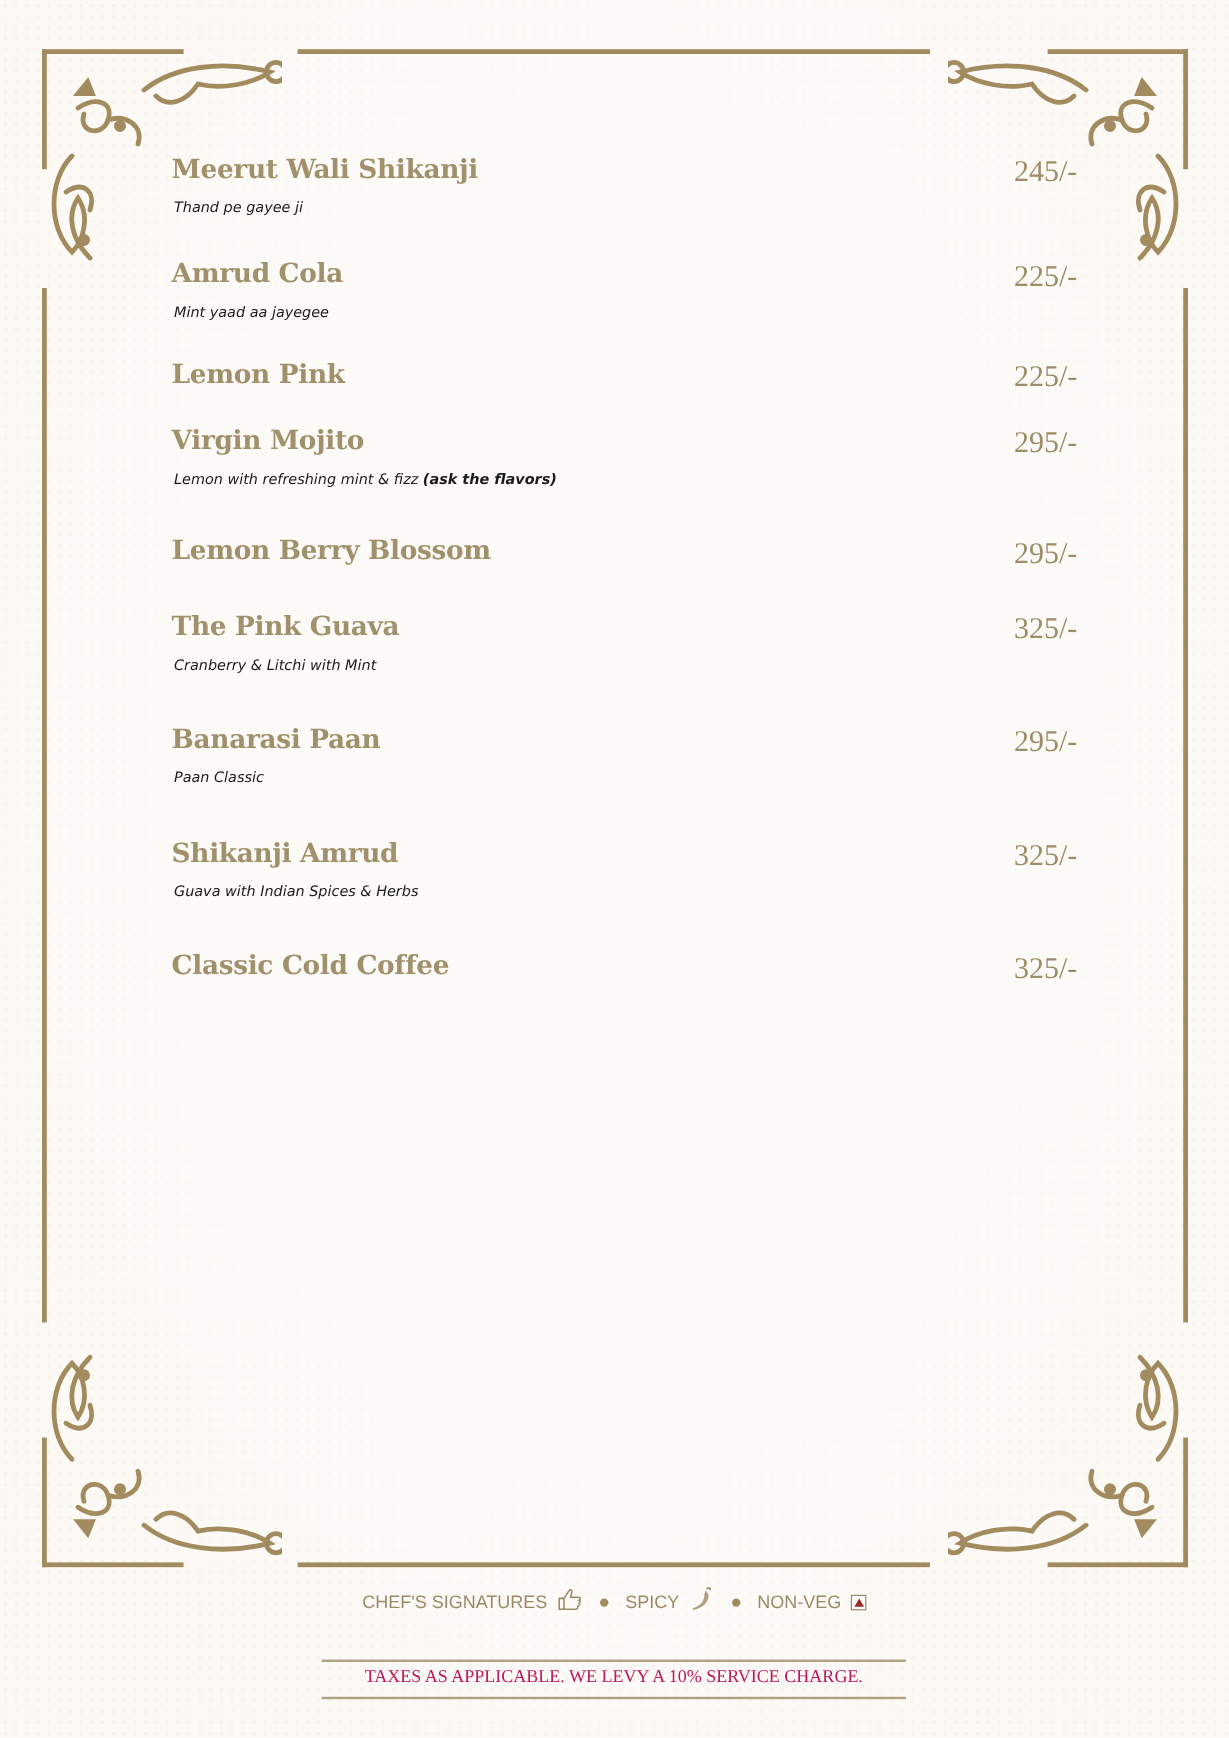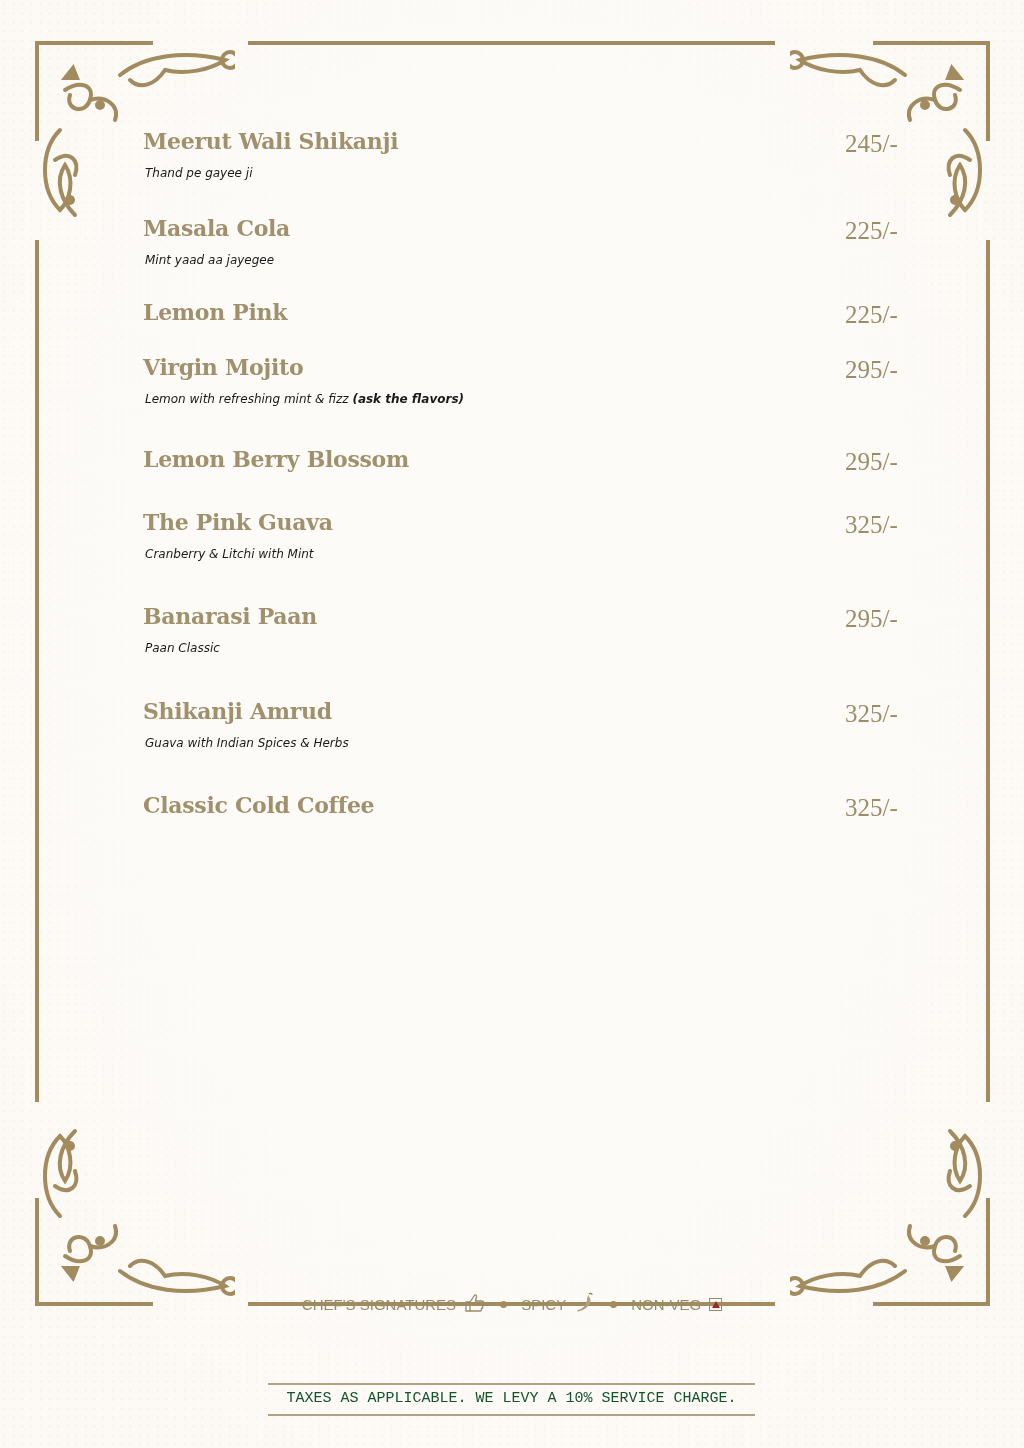--- a/index.html
+++ b/index.html
@@ -26,35 +26,35 @@
   .item-price {
     font-family: "Liberation Serif", serif;
     font-size: 25px; color: #9c8c68; position: absolute; left: 686px; top: 2px; margin-left: 16px;
   }
   .item-desc {
     font-family: "DejaVu Sans", sans-serif; font-style: italic;
     font-size: 12px; color: #1a1a1a; position: absolute; left: 2px; top: 38px; white-space: nowrap;
   }
   .item-desc b { font-weight: 600; }
   .legend {
-    position: absolute; top: 1292px; left: 0; width: 1024px; text-align: center;
+    position: absolute; top: 1322px; left: 0; width: 1024px; text-align: center;
     font-family: "Liberation Sans", sans-serif; font-size: 15px; color: #9a8a68;
     display: flex; justify-content: center; align-items: center; gap: 8px;
   }
   .dot { width: 7px; height: 7px; border-radius: 50%; background: #a28b5f; display: inline-block; margin: 0 6px; }
   .legend-icon { display: inline-block; vertical-align: middle; }
   .nonveg-box {
     width: 13px; height: 13px; border: 1.5px solid #9a8a68; display: inline-flex;
     align-items: center; justify-content: center; box-sizing: border-box;
   }
   .nonveg-tri { width: 0; height: 0; border-left: 4px solid transparent; border-right: 4px solid transparent; border-bottom: 7px solid #9b2a2a; }
   .rule { position: absolute; left: 268px; width: 487px; height: 1.5px; background: #b0a285; }
   .taxes {
     position: absolute; top: 1390px; left: 268px; width: 487px; text-align: center;
-    font-family: Liberation Mono, monospace; font-size: 15px; color: #14532d;
+    font-family: Liberation Serif, serif; font-size: 15px; color: #be185d;
   }
 </style>
 </head>
 <body>
 
 <div class="page-bg"></div>
 
 <div class="frame-line" style="left:35px;top:41px;width:118px;height:4px;"></div>
 <div class="frame-line" style="left:248px;top:41px;width:527px;height:4px;"></div>
 <div class="frame-line" style="left:873px;top:41px;width:117px;height:4px;"></div>
@@ -120,21 +120,21 @@
     <path d="M30 38 L38 28 L42 38 Z" fill="#a28b5f"></path>
   </svg>
 </div>
 
 <div class="menu-item" style="top:128px;">
   <span class="item-name">Meerut Wali Shikanji</span>
   <span class="item-price">245/-</span>
   <span class="item-desc">Thand pe gayee ji</span>
 </div>
 <div class="menu-item" style="top:215px;">
-  <span class="item-name">Masala Cola</span>
+  <span class="item-name">Amrud Cola</span>
   <span class="item-price">225/-</span>
   <span class="item-desc">Mint yaad aa jayegee</span>
 </div>
 <div class="menu-item" style="top:299px;">
   <span class="item-name">Lemon Pink</span>
   <span class="item-price">225/-</span>
 </div>
 <div class="menu-item" style="top:354px;">
   <span class="item-name">Virgin Mojito</span>
   <span class="item-price">295/-</span>

